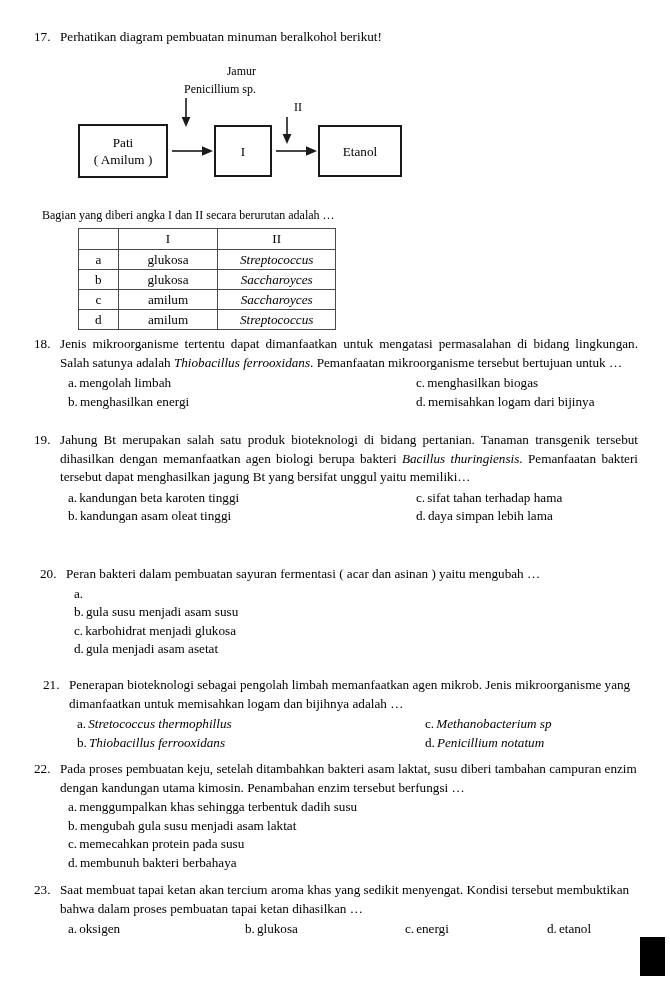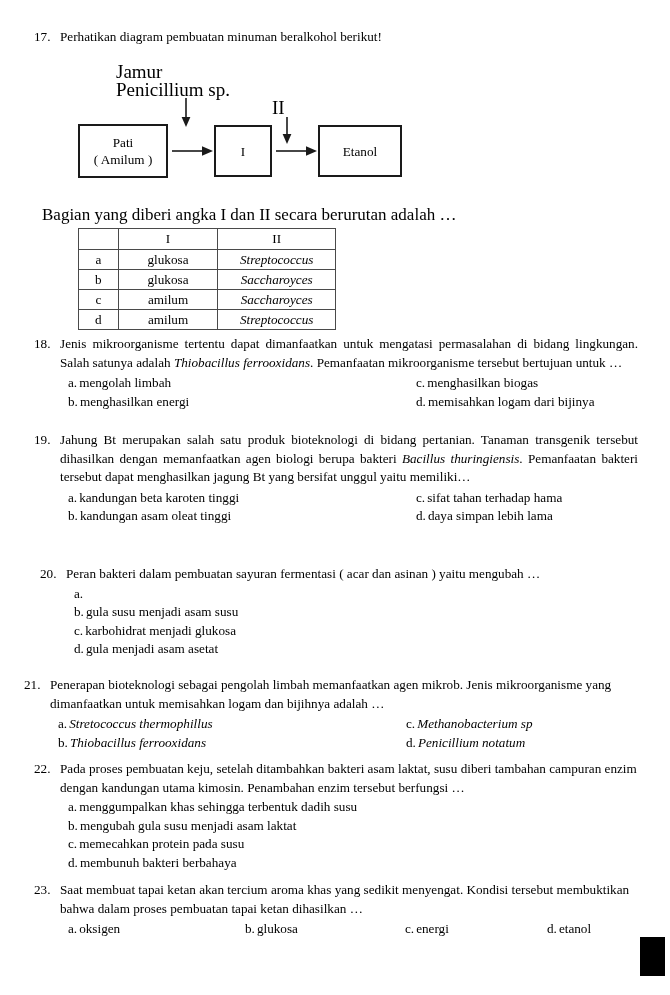--- a/index.html
+++ b/index.html
@@ -91,31 +91,31 @@
     display: flex;
     align-items: center;
     justify-content: center;
     text-align: center;
     font-size: 13.2px;
     line-height: 17px;
     box-sizing: border-box;
   }
   .dlabel {
     position: absolute;
-    text-align: left;
-    font-size: 19px;
+    text-align: right;
+    font-size: 12px;
     line-height: 17.5px;
   }
 
   
   .tbl-intro {
     position: absolute;
     left: 42px;
     top: 206px;
-    font-size: 17px;
+    font-size: 12px;
     line-height: 18px;
   }
   table.answers {
     position: absolute;
     left: 78px;
     top: 228px;
     width: 258px;
     border-collapse: collapse;
     font-size: 13.2px;
     background: #ffffff;
@@ -315,21 +315,21 @@
           <span class="opt-txt">karbohidrat menjadi glukosa</span>
         </div>
         <div class="opt">
           <span class="opt-key">d.</span>
           <span class="opt-txt">gula menjadi asam asetat</span>
         </div>
       </div>
     </div>
   </div>
 
-  <div class="q" style="left:24px; top:676px; width:604px;">
+  <div class="q" style="left:43px; top:676px; width:604px;">
     <div class="q-num">21.</div>
     <div class="q-body">
       <div class="q-stem nojust">Penerapan bioteknologi sebagai pengolah limbah memanfaatkan agen mikrob. Jenis mikroorganisme yang dimanfaatkan untuk memisahkan logam dan bijihnya adalah …</div>
       <div class="opts-2col" style="height:40px;">
         <div class="col-left">
           <div class="opt">
             <span class="opt-key">a.</span>
             <span class="opt-txt it">Stretococcus thermophillus</span>
           </div>
           <div class="opt">

